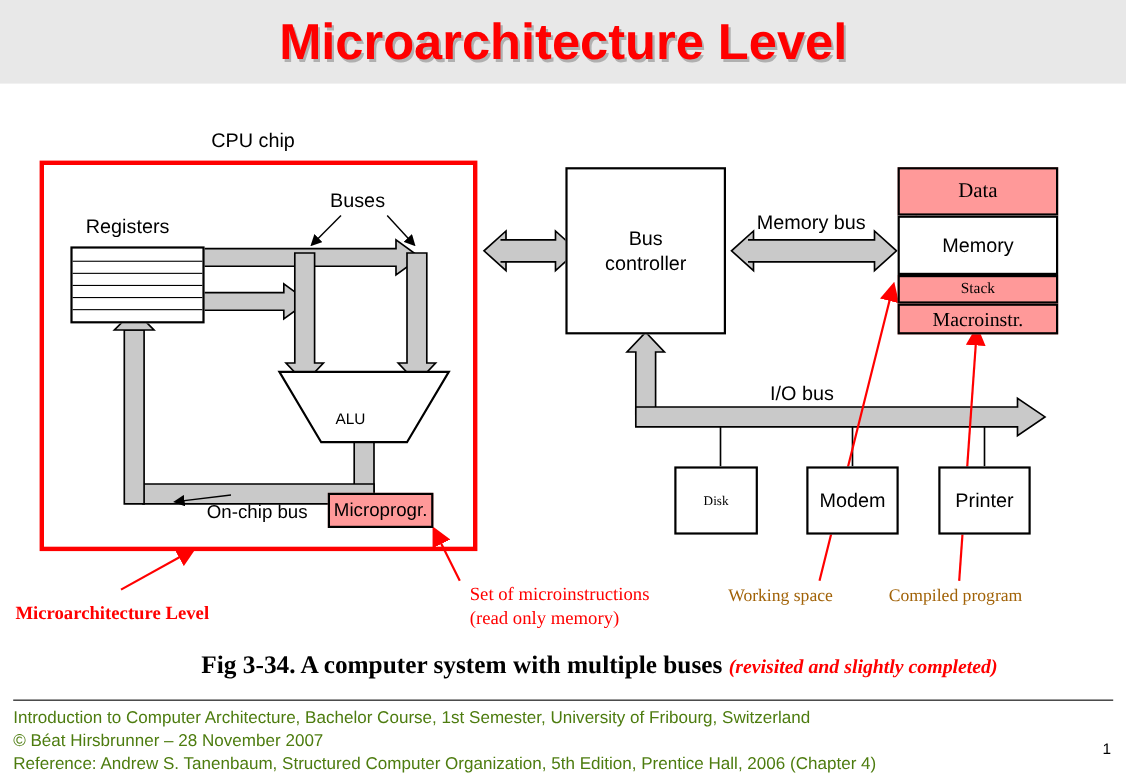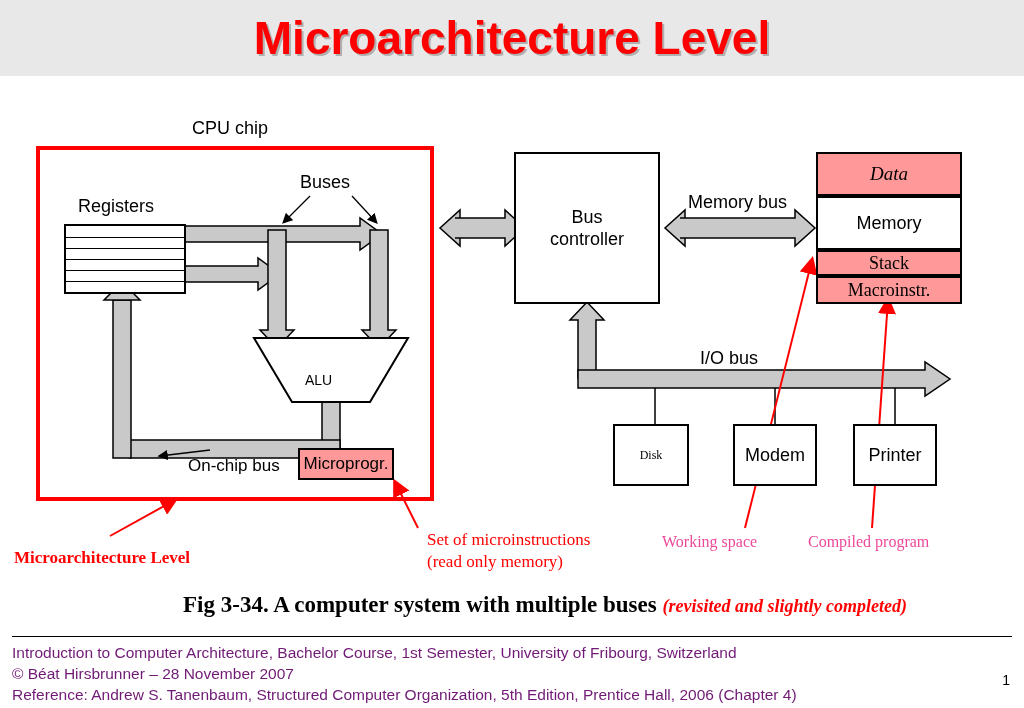--- a/index.html
+++ b/index.html
@@ -94,21 +94,21 @@
     font-weight: bold;
     color: #ff0000;
   }
   .footer {
     position: absolute;
     left: 12px;
     top: 642px;
     width: 960px;
     font-size: 15.5px;
     line-height: 21px;
-    color: #701a75;
+    color: #4d7c0f;
   }
   .page-num {
     position: absolute;
     right: 14px;
     top: 672px;
     font-size: 14px;
     color: #000;
   }
   .footer-rule {
     position: absolute;
@@ -122,21 +122,21 @@
     position: absolute;
     font-family: "Liberation Serif", serif;
     font-size: 17px;
     color: #ff0000;
     white-space: pre;
   }
   .ann-bold {
     font-weight: bold;
   }
   .ann-black {
-    color: #ec4899;
+    color: #a16207;
     font-family: "Liberation Serif", serif;
     font-size: 16px;
   }
   .regbox {
     position: absolute;
     border: 2px solid #000;
     box-sizing: border-box;
     background: #fff;
   }
   .regline {
@@ -260,23 +260,23 @@
 
   <div class="box" style="left:514px; top:152px; width:146px; height:152px; font-size:18px; flex-direction:column; line-height:22px;">
     <span style="white-space:pre-line;">Bus
 controller</span>
   </div>
 
   <div class="lbl" style="left:688px; top:192px; font-size:18px;">Memory bus</div>
 
   <div class="lbl" style="left:700px; top:348px; font-size:18px;">I/O bus</div>
 
-  <div class="box pink" style="left:816px; top:152px; width:146px; height:44px; font-family:'Liberation Serif',serif; font-size:19px;font-style:italic;">Data</div>
+  <div class="box pink" style="left:816px; top:152px; width:146px; height:44px; font-family:'Liberation Serif',serif; font-size:19px;">Data</div>
   <div class="box" style="left:816px; top:196px; width:146px; height:54px; font-size:18px;">Memory</div>
-  <div class="box pink" style="left:816px; top:250px; width:146px; height:26px; font-family:'Liberation Serif',serif; font-size:18px;">Stack</div>
+  <div class="box pink" style="left:816px; top:250px; width:146px; height:26px; font-family:'Liberation Serif',serif; font-size:14px;">Stack</div>
   <div class="box pink" style="left:816px; top:276px; width:146px; height:28px; font-family:'Liberation Serif',serif; font-size:18px;">Macroinstr.</div>
 
   <div class="box" style="left:613px; top:424px; width:76px; height:62px; font-size:12px;font-family:Liberation Serif, serif;">Disk</div>
   <div class="box" style="left:853px; top:424px; width:84px; height:62px; font-size:18px;">Printer</div>
   <div class="box" style="left:733px; top:424px; width:84px; height:62px; font-size:18px;">Modem</div>
 
   <div class="ann ann-bold" style="left:14px; top:548px;">Microarchitecture Level</div>
 
   <div class="ann" style="left:427px; top:530px;">Set of microinstructions</div>
   <div class="ann" style="left:427px; top:552px;">(read only memory)</div>

